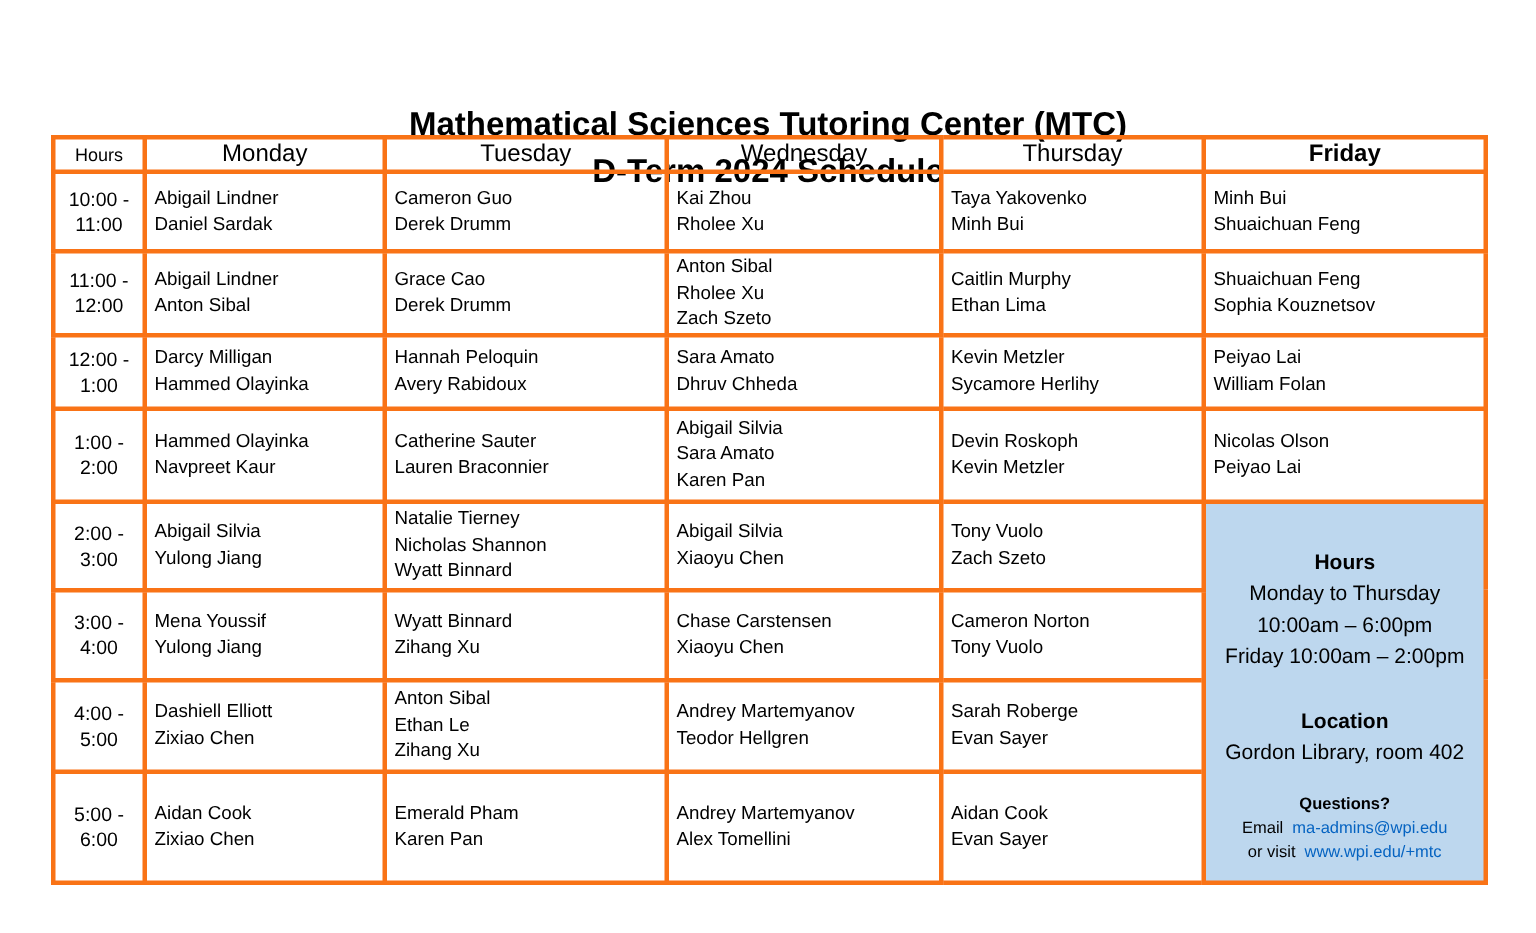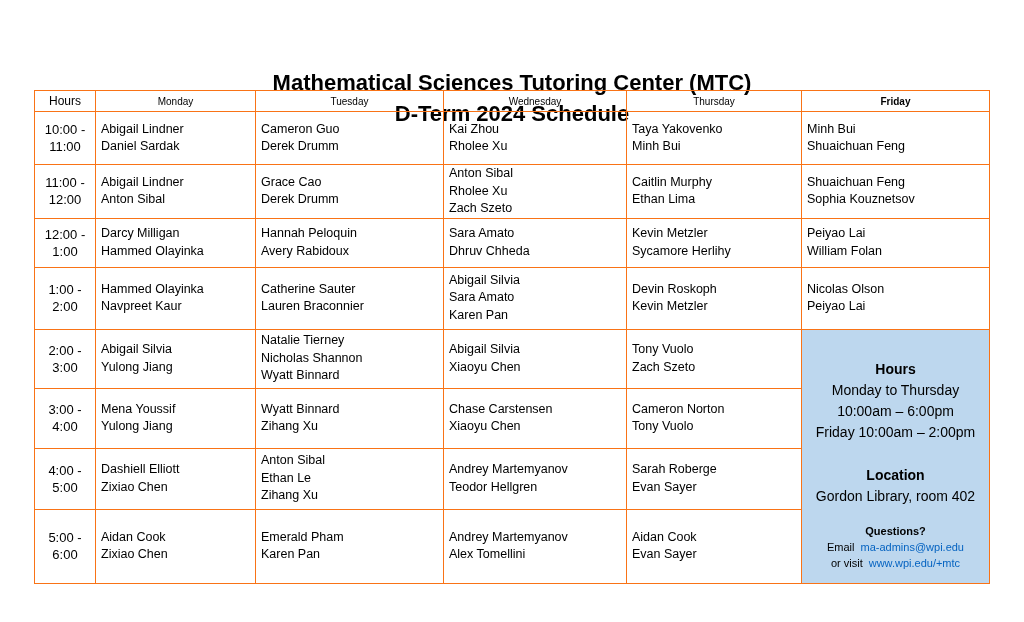--- a/index.html
+++ b/index.html
@@ -2,22 +2,22 @@
 <html><head>
 <meta charset="utf-8">
 <style>
   html, body { margin:0; padding:0; background:#ffffff; }
   body { width:1024px; height:622px; position:relative; overflow:hidden;
          font-family: "Liberation Sans", "DejaVu Sans", sans-serif; color:#000; }
   .title { position:absolute; left:0; width:1024px; text-align:center; font-weight:bold; font-size:22px;margin-top:39px; }
   .t1 { top:31px; }
   .t2 { top:62px; }
   table.sched { position:absolute; left:34px; top:90px; border-collapse:collapse; table-layout:fixed; }
-  table.sched td, table.sched th { border:1px solid #f97316; padding:0; vertical-align:middle; }
-  th { font-weight:normal; font-size:10px; height:20px; text-align:center; }
+  table.sched td, table.sched th { border:3px solid #f97316; padding:0; vertical-align:middle; }
+  th { font-weight:normal; font-size:16px; height:20px; text-align:center; }
   th.hours-h { font-size:12px; }
   th.fri { font-weight:bold; }
   td.hour { text-align:center; font-size:13px; line-height:17px; }
   td.cell { padding-left:5px !important; font-size:12.5px; line-height:17.5px; }
   td.info { background:#bdd7ee; text-align:center; vertical-align:top; padding-top:18px !important; }
   .info .h { font-weight:bold; font-size:14px; line-height:21px; }
   .info .l { font-size:14px; line-height:21px; }
   .info .gap { height:22px; }
   .info .q { font-weight:bold; font-size:11px; margin-top:16px; line-height:16px; }
   .info .sm { font-size:11px; line-height:16px; }

